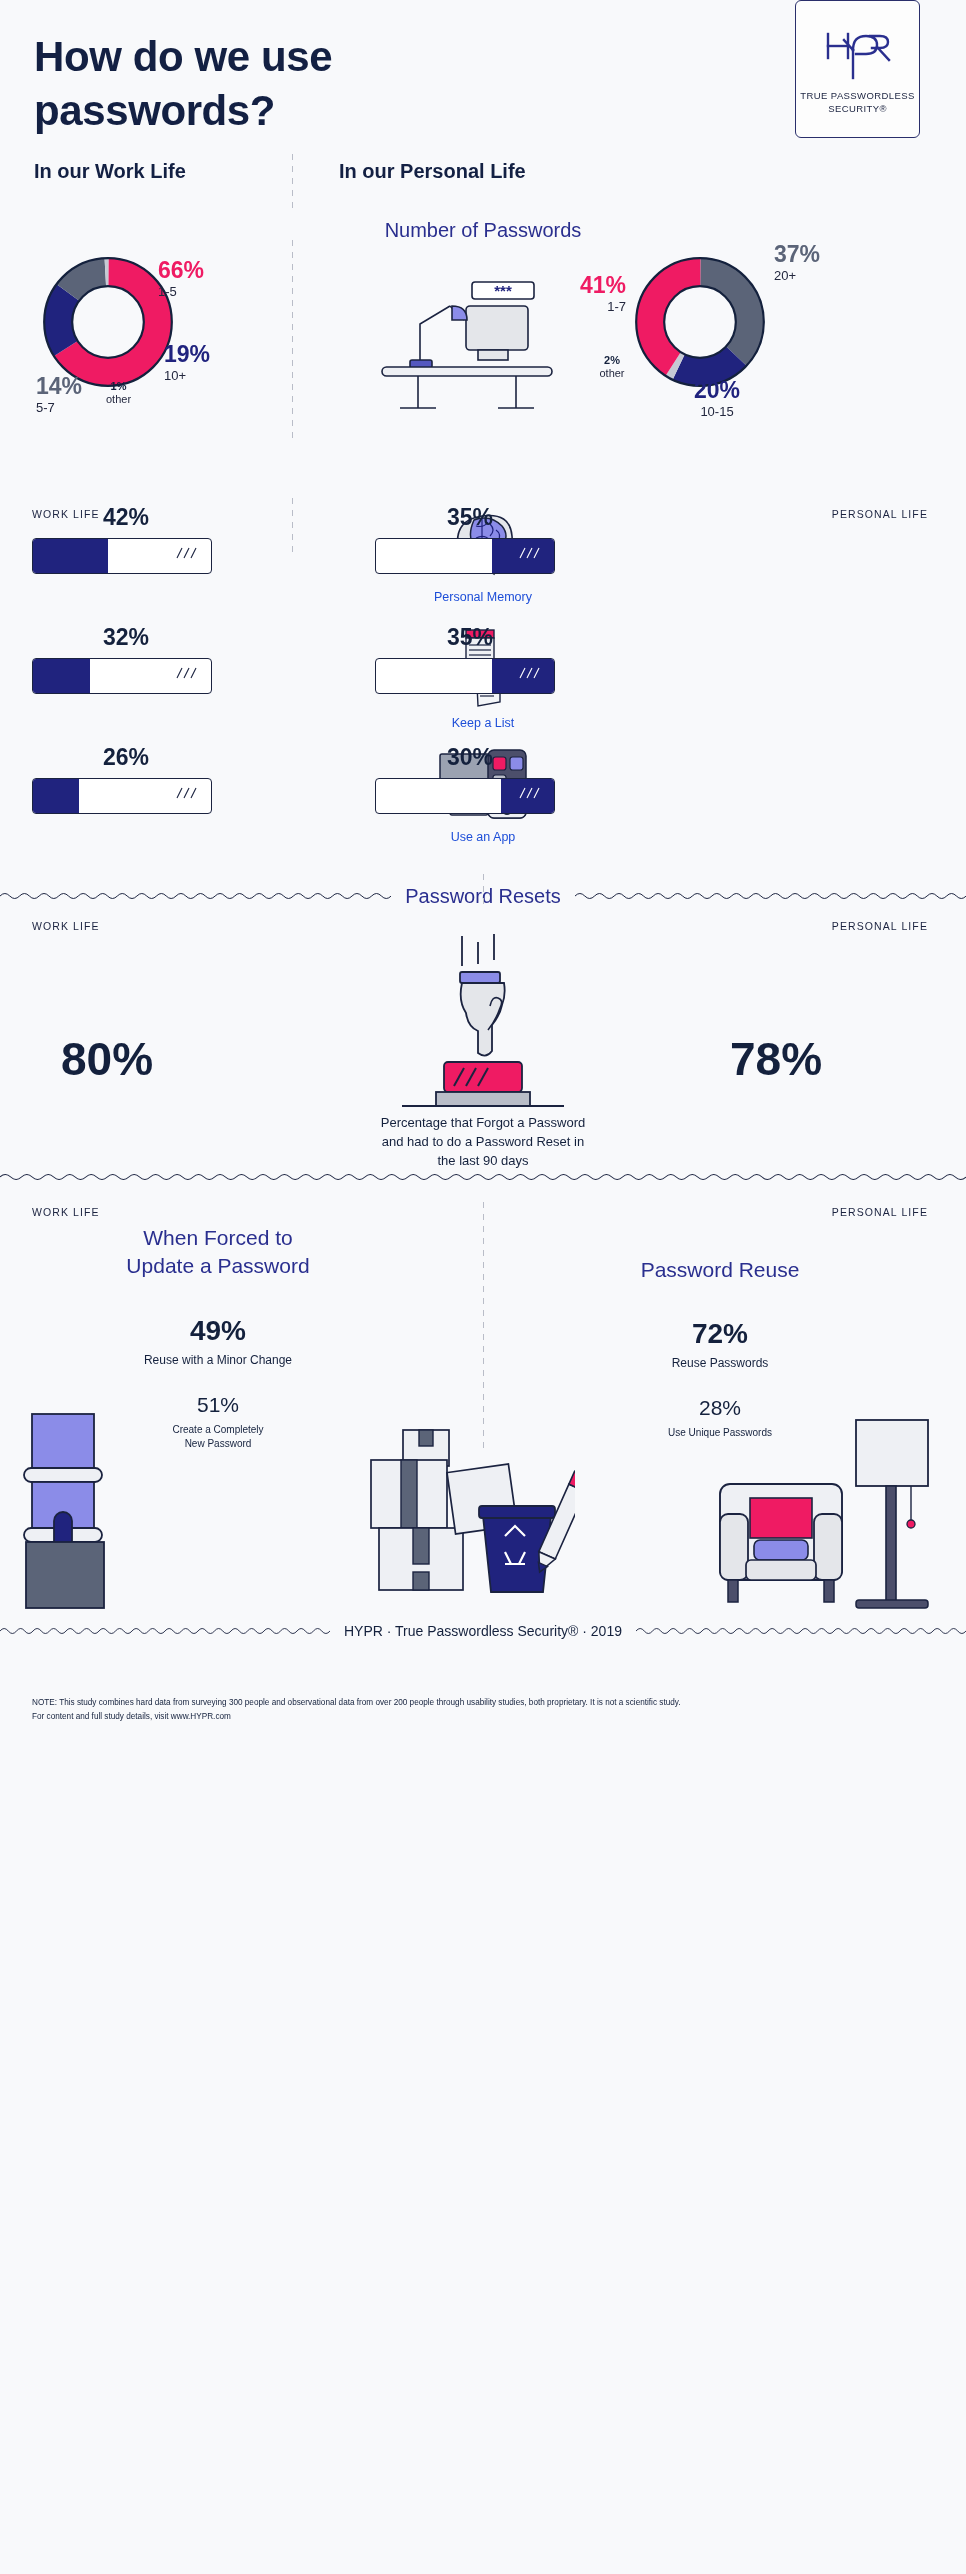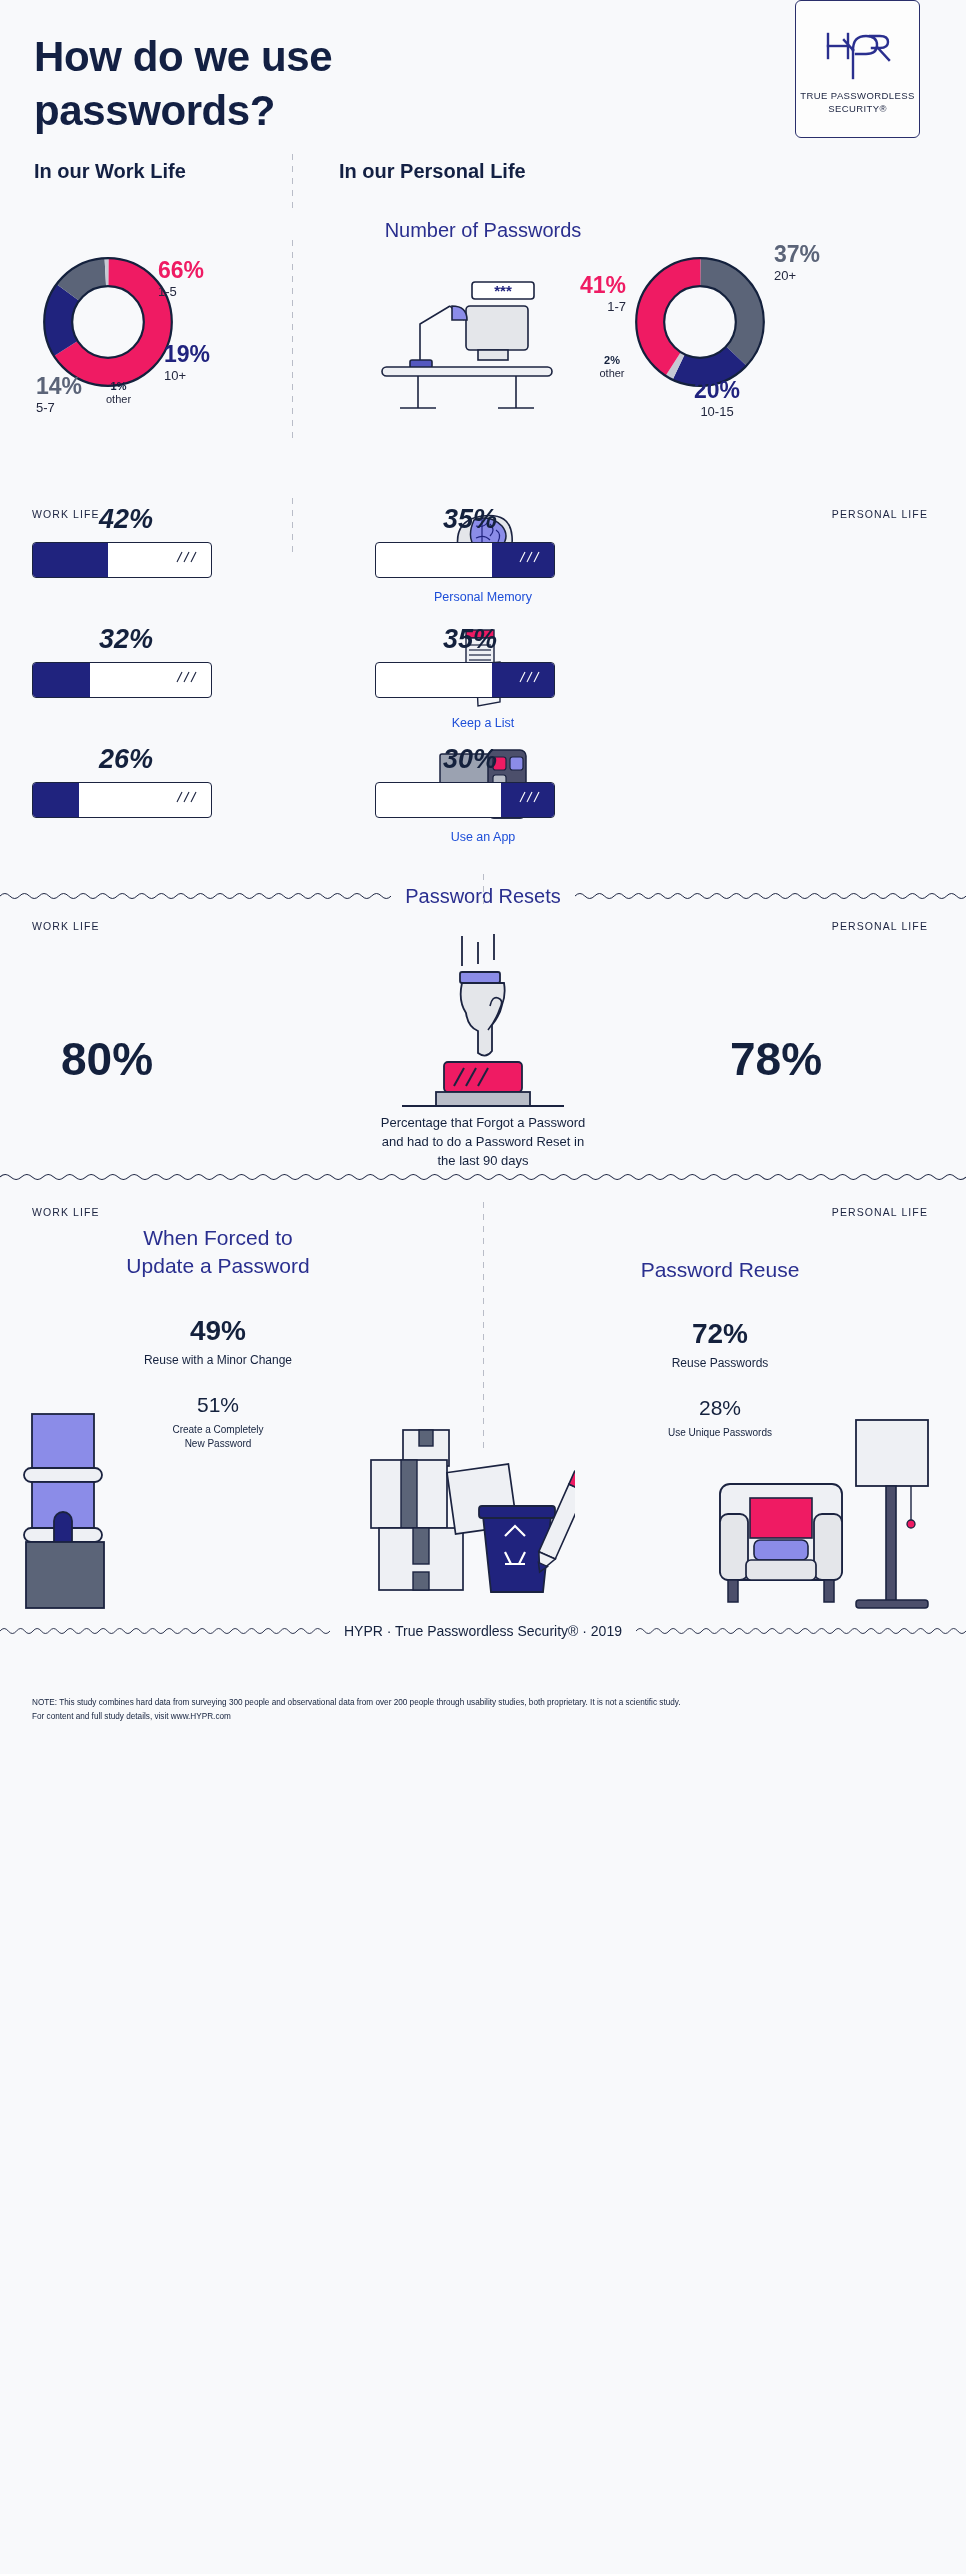--- a/index.html
+++ b/index.html
@@ -121,22 +121,22 @@
     font-weight: 500;
   }
 
   
   .mgmt { position: relative; }
   .mrow { position: relative; height: 120px; }
   .bar-block { position: absolute; width: 180px; }
   .bar-block.left  { left: 32px; }
   .bar-block.right { left: 375px; }
   .bar-pct {
-    font-size: 27px; font-weight: 700; color: #14213d;
-    line-height: 1; margin-bottom: 9px; font-style: italic;
+    font-size: 23px; font-weight: 700; color: #14213d;
+    line-height: 1; margin-bottom: 9px;
   }
   .bar-block.left  .bar-pct { text-align: center; padding-left: 8px;}
   .bar-block.right .bar-pct { text-align: center; padding-left: 10px;}
   .bar {
     position: relative;
     height: 36px;
     border: 1.6px solid #1b2340;
     border-radius: 4px;
     background: #ffffff;
     overflow: hidden;

